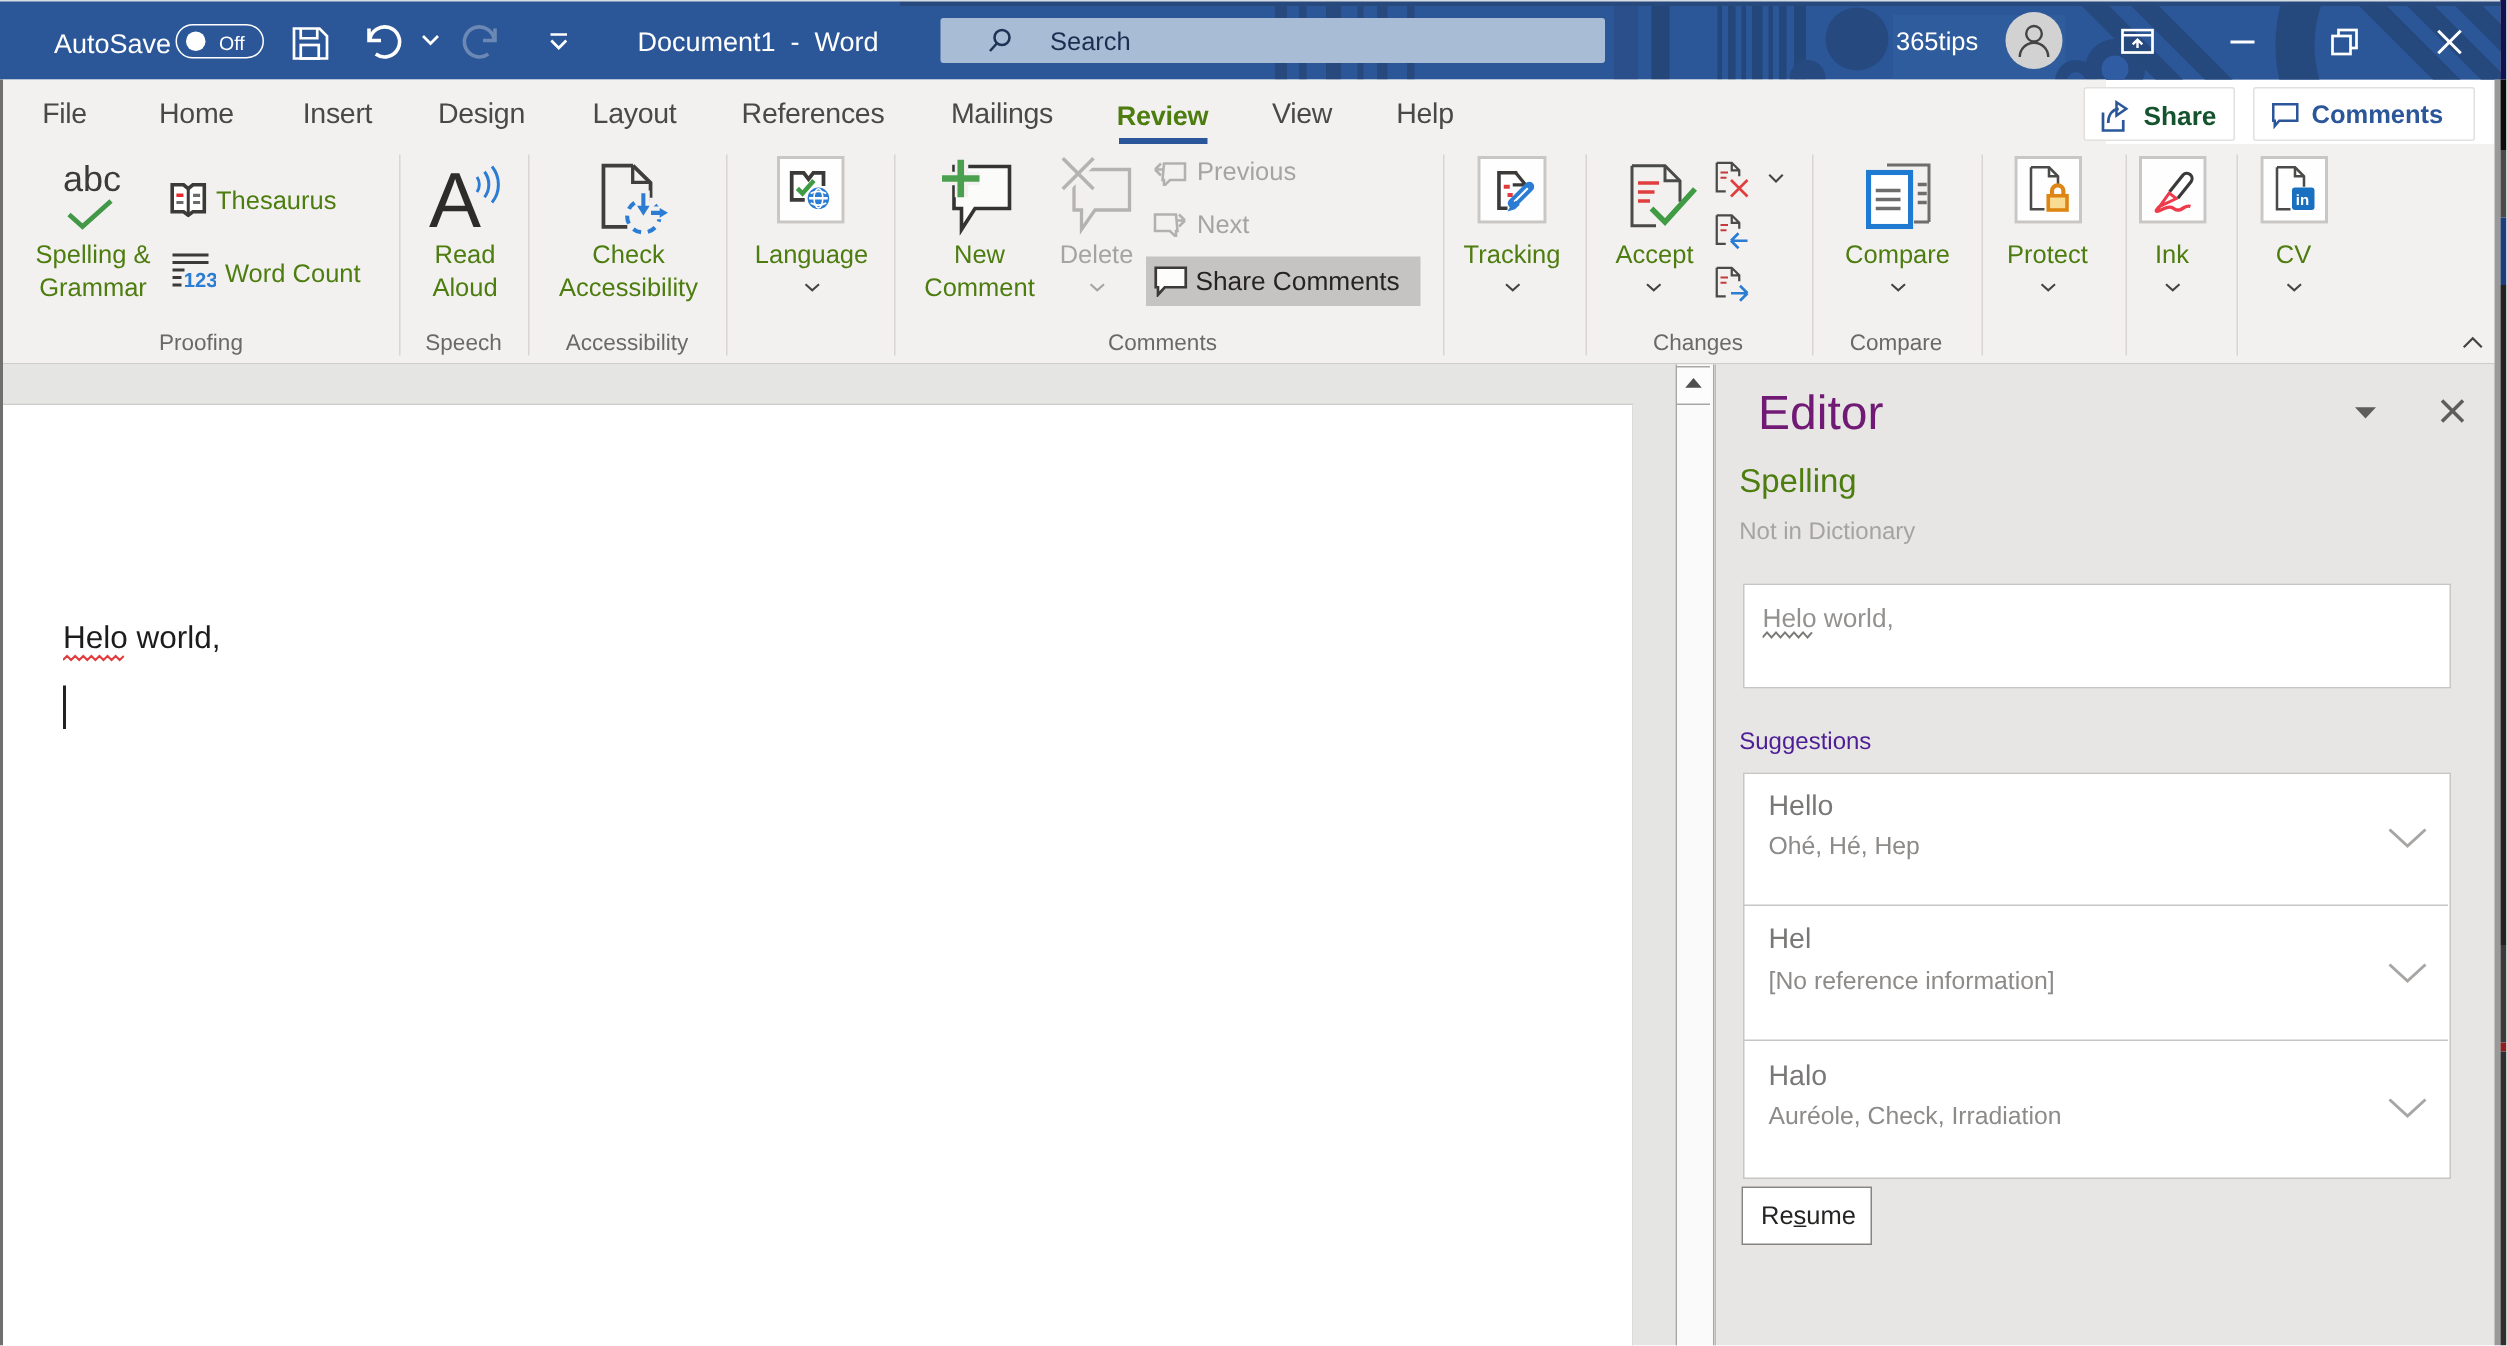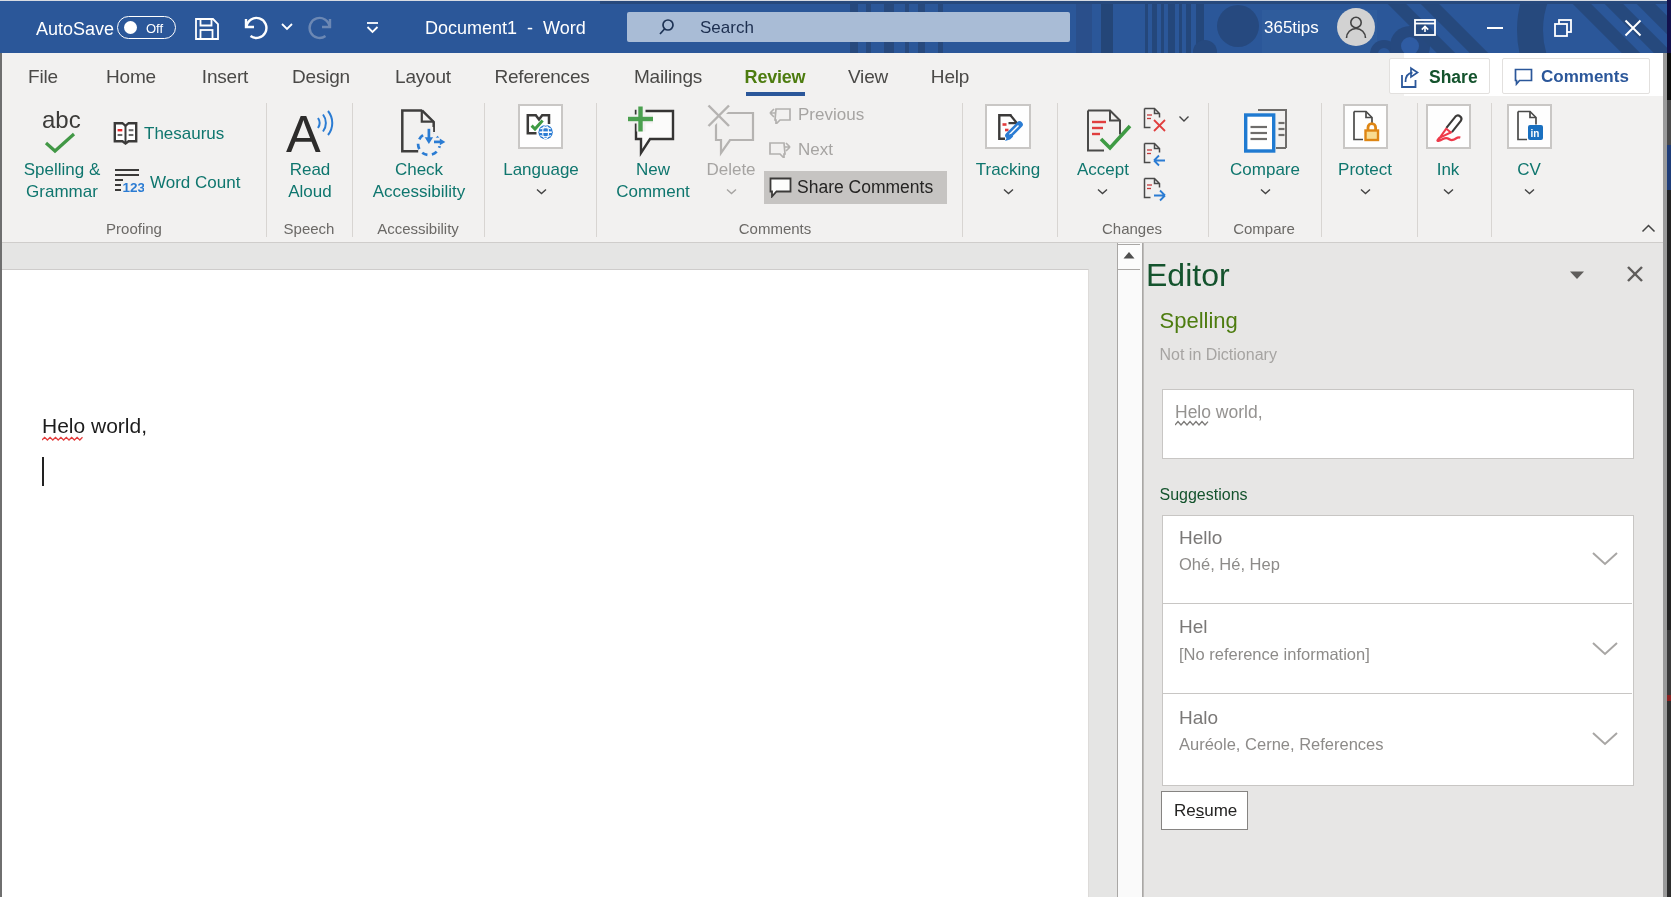--- a/index.html
+++ b/index.html
@@ -8,21 +8,21 @@
 
 #titlebar{left:0;top:0;width:1667px;height:53px;background:#2b5799}
 .tbtxt{color:#fff;white-space:nowrap}
 
 #tabrow{left:0;top:53px;width:1404px;height:43px;background:#f2f1f0}
 .tab{position:absolute;top:12.6px;transform:translateX(-50%);font-size:19px;letter-spacing:-0.2px;color:#4a4947;white-space:nowrap}
 
 #ribbon{left:0;top:96px;width:1663px;height:147px;background:#f2f1f0}
 .gsep{position:absolute;top:7px;width:1px;height:134px;background:#d8d5d2}
 .glabel{position:absolute;top:124px;transform:translateX(-50%);font-size:15px;color:#6b6966;white-space:nowrap}
-.rl{position:absolute;transform:translateX(-50%);font-size:17px;line-height:20px;color:#0f766e;white-space:nowrap}
+.rl{position:absolute;transform:translateX(-50%);font-size:17px;line-height:20px;color:#4d7c0f;white-space:nowrap}
 .rlg{color:#a6a4a2}
 .box{position:absolute;background:#fefefe;border:2px solid #c9c7c5;box-sizing:border-box}
 
 #docarea{left:0;top:243px;width:1117px;height:654px;background:#e5e5e4}
 #page{position:absolute;left:1.5px;top:26px;width:1086px;height:628px;background:#fff;border-top:1px solid #cecccb;border-right:1px solid #dddbd9}
 
 #vscroll{left:1117px;top:243px;width:24px;height:654px;background:#fafafa;border-left:1px solid #a9a7a5;border-right:1px solid #a9a7a5}
 
 #pane{left:1143px;top:243px;width:520px;height:654px;background:#e7e6e5;border-left:1px solid #bebcba}
 .card-title{font-weight:normal;font-size:19px;color:#7a7877}
@@ -448,56 +448,56 @@
 </div>
 
 <div id="vscroll" class="abs">
   <div class="abs" style="left:0;top:1px;width:22px;height:24px;background:#fcfcfc;border-top:1px solid #a9a7a5;border-bottom:1px solid #a9a7a5"></div>
   <svg class="abs" style="left:5px;top:8px" width="12" height="8" viewBox="0 0 12 8">
     <path d="M6 1 L11.5 7.5 H0.5 Z" fill="#4f4f4f"></path>
   </svg>
 </div>
 
 <div id="pane" class="abs">
-  <div class="abs" style="left:2px;top:13.5px;font-size:32px;color:#14532d">Editor</div>
+  <div class="abs" style="left:28px;top:13.5px;font-size:32px;color:#701a75">Editor</div>
   <svg class="abs" style="left:425px;top:27px" width="16" height="10" viewBox="0 0 16 10">
     <path d="M1 1.5 L8 9 L15 1.5 Z" fill="#5f5d5b"></path>
   </svg>
   <svg class="abs" style="left:482px;top:22px" width="18" height="18" viewBox="0 0 18 18">
     <line x1="2" y1="2" x2="16" y2="16" stroke="#5f5d5b" stroke-width="2.4"></line>
     <line x1="16" y1="2" x2="2" y2="16" stroke="#5f5d5b" stroke-width="2.4"></line>
   </svg>
   <div class="abs" style="left:15.5px;top:65px;font-size:22px;color:#4d7c0f">Spelling</div>
   <div class="abs" style="left:15.5px;top:103px;font-size:16px;color:#a6a4a2">Not in Dictionary</div>
 
   <div class="abs" style="left:18px;top:146px;width:470px;height:68px;background:#fff;border:1px solid #c8c6c4"></div>
   <div class="abs" style="left:31px;top:159px;font-size:17.5px;color:#949290">Helo world,</div>
   <svg class="abs" style="left:31px;top:177px" width="37" height="6" viewBox="0 0 37 6">
     <path d="M0 5 l3 -3.4 l3 3.4 l3 -3.4 l3 3.4 l3 -3.4 l3 3.4 l3 -3.4 l3 3.4 l3 -3.4 l3 3.4 l3 -3.4" fill="none" stroke="#7c7a78" stroke-width="1.3"></path>
   </svg>
 
-  <div class="abs" style="left:15.5px;top:243px;font-size:16px;color:#14532d">Suggestions</div>
+  <div class="abs" style="left:15.5px;top:243px;font-size:16px;color:#4c1d95">Suggestions</div>
 
   <div class="abs" style="left:18px;top:272px;width:470px;height:269px;background:#fff;border:1px solid #c8c6c4"></div>
   <div class="abs card-title" style="left:35px;top:284px">Hello</div>
   <div class="abs card-sub" style="left:35px;top:312px">Ohé, Hé, Hep</div>
   <svg class="abs" style="left:447px;top:308px" width="28" height="16" viewBox="0 0 28 16">
     <path d="M2 2 l12 11 l12 -11" fill="none" stroke="#a8a6a4" stroke-width="2"></path>
   </svg>
   <div class="abs" style="left:18px;top:360px;width:470px;height:1px;background:#c8c6c4"></div>
 
   <div class="abs card-title" style="left:35px;top:373px">Hel</div>
   <div class="abs card-sub" style="left:35px;top:402px">[No reference information]</div>
   <svg class="abs" style="left:447px;top:398px" width="28" height="16" viewBox="0 0 28 16">
     <path d="M2 2 l12 11 l12 -11" fill="none" stroke="#a8a6a4" stroke-width="2"></path>
   </svg>
   <div class="abs" style="left:18px;top:450px;width:470px;height:1px;background:#c8c6c4"></div>
 
   <div class="abs card-title" style="left:35px;top:464px">Halo</div>
-  <div class="abs card-sub" style="left:35px;top:492px">Auréole, Cerne, References</div>
+  <div class="abs card-sub" style="left:35px;top:492px">Auréole, Check, Irradiation</div>
   <svg class="abs" style="left:447px;top:488px" width="28" height="16" viewBox="0 0 28 16">
     <path d="M2 2 l12 11 l12 -11" fill="none" stroke="#a8a6a4" stroke-width="2"></path>
   </svg>
 
   <div class="abs" style="left:17px;top:548px;width:85px;height:37px;background:#fff;border:1px solid #868482"></div>
   <div class="abs" style="left:30px;top:558px;font-size:17px;color:#252423">Re<span style="text-decoration:underline">s</span>ume</div>
 </div>
 
 <div class="abs" style="left:0;top:53px;width:1.5px;height:844px;background:#6f6f6f"></div>
 

